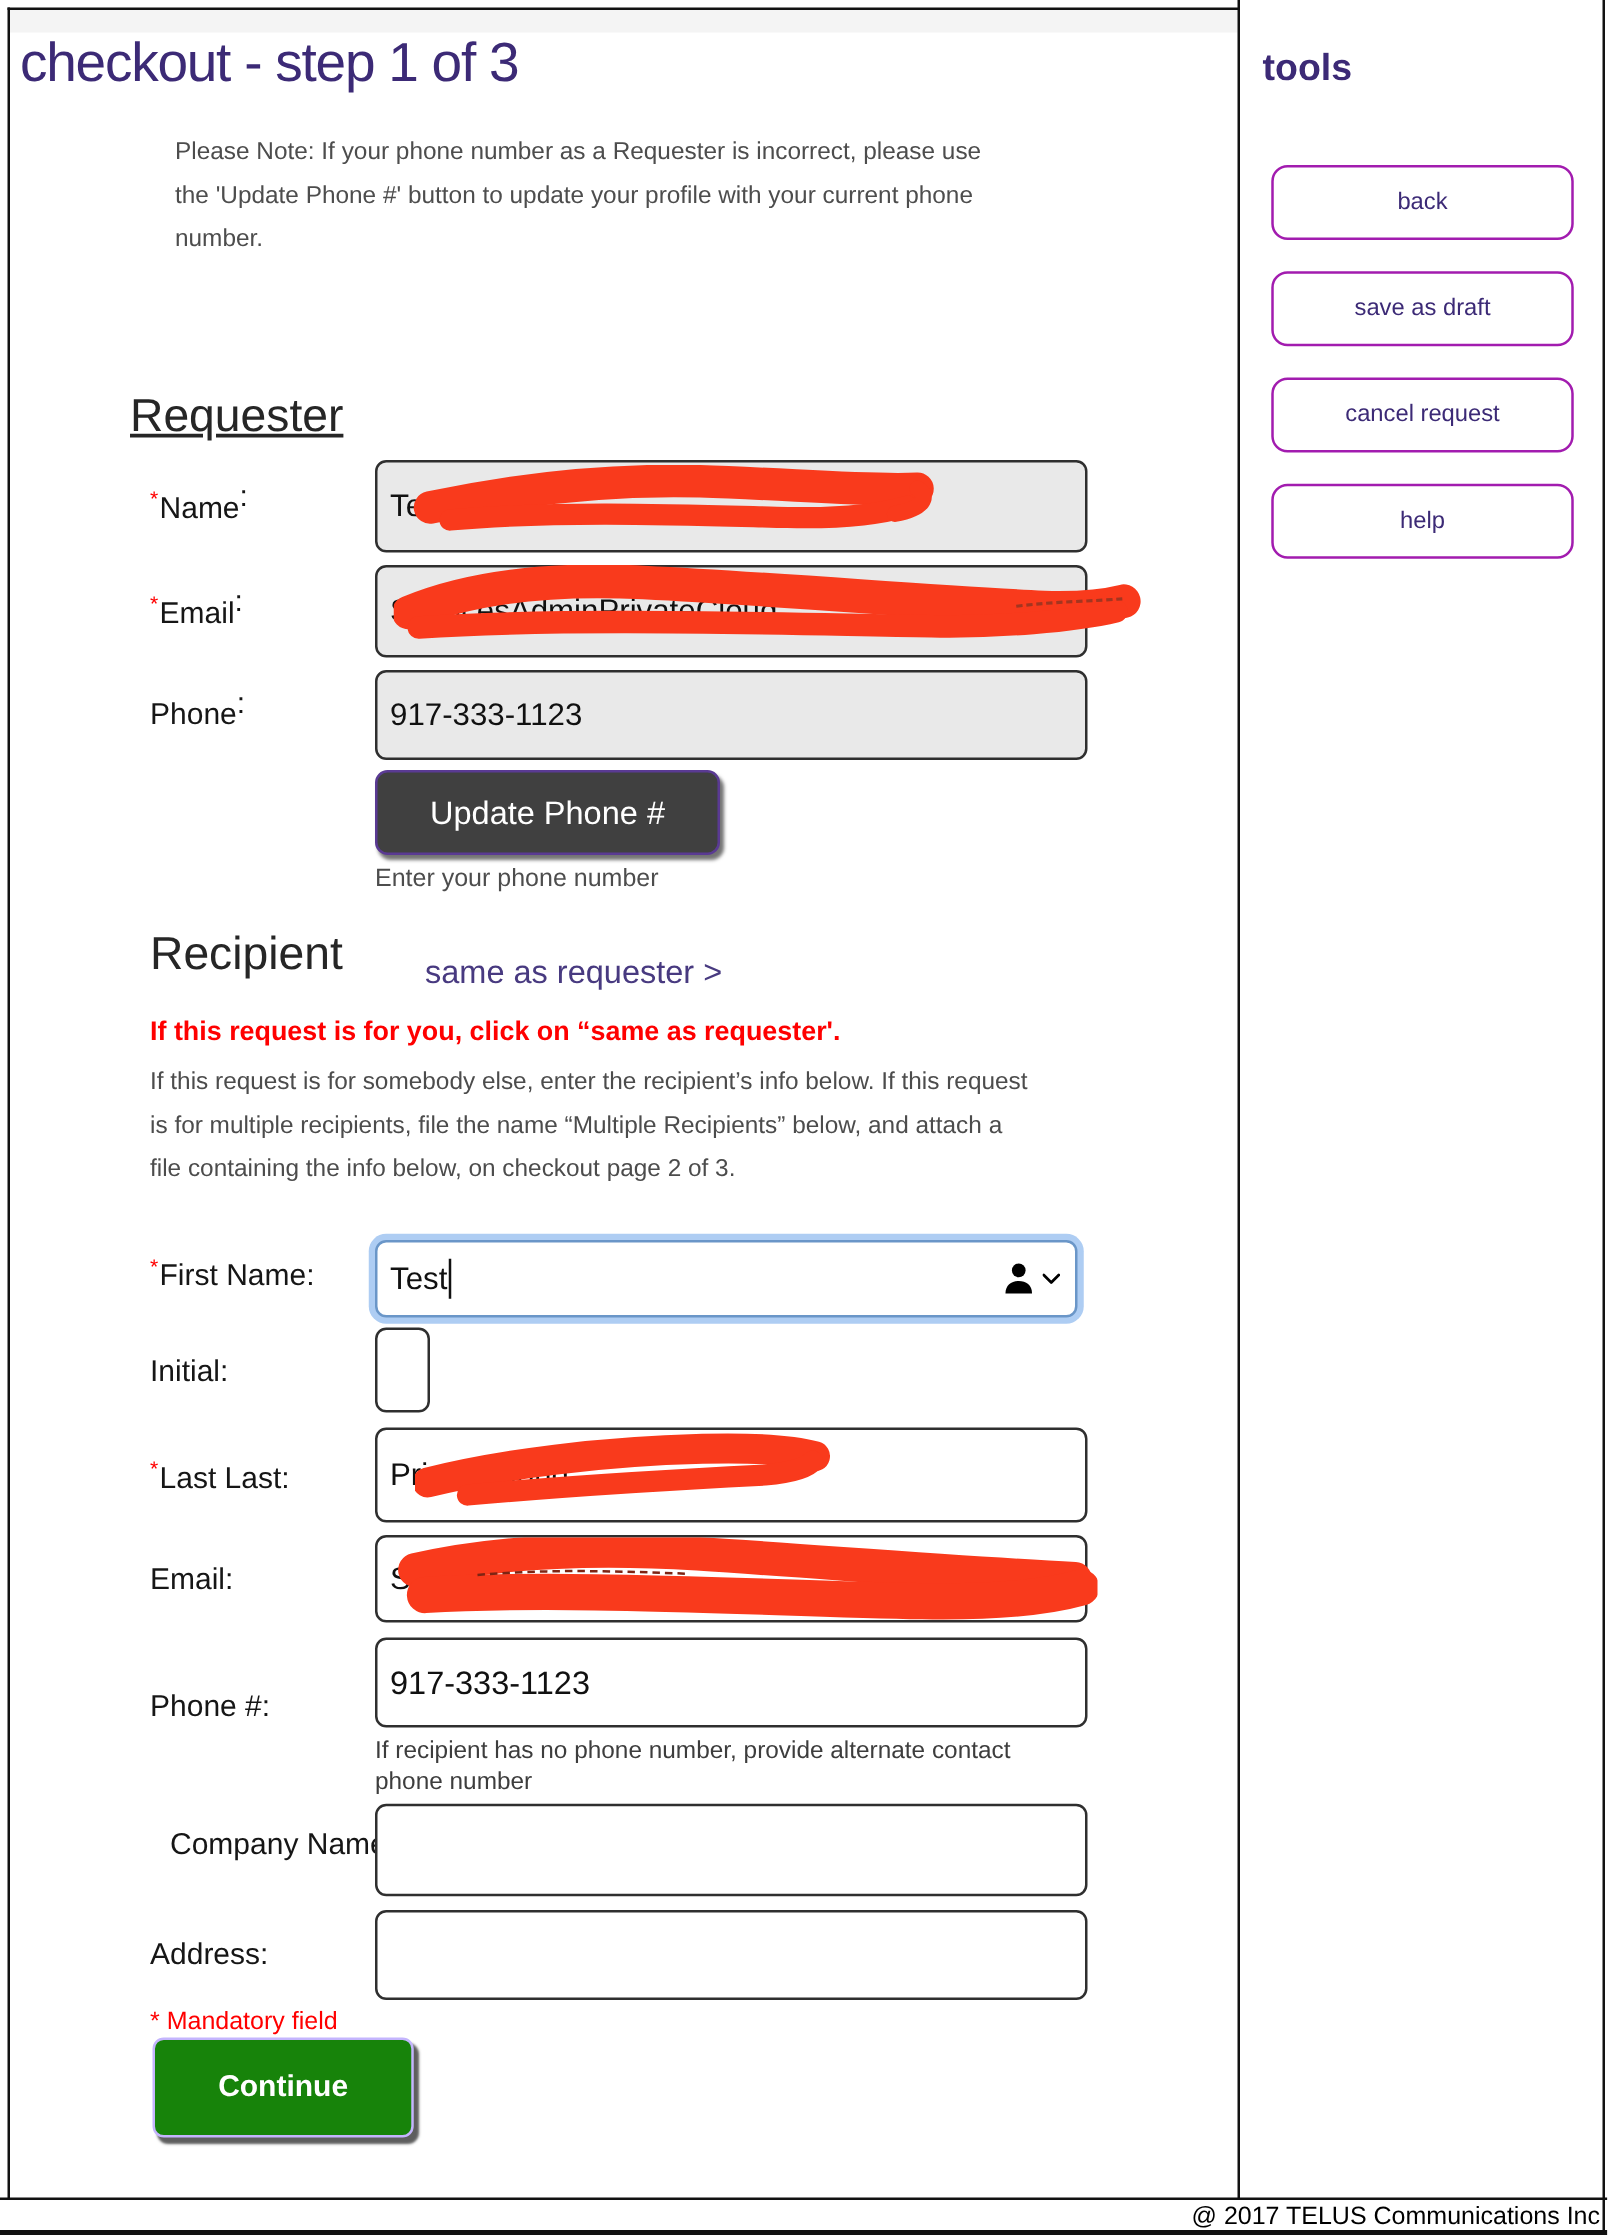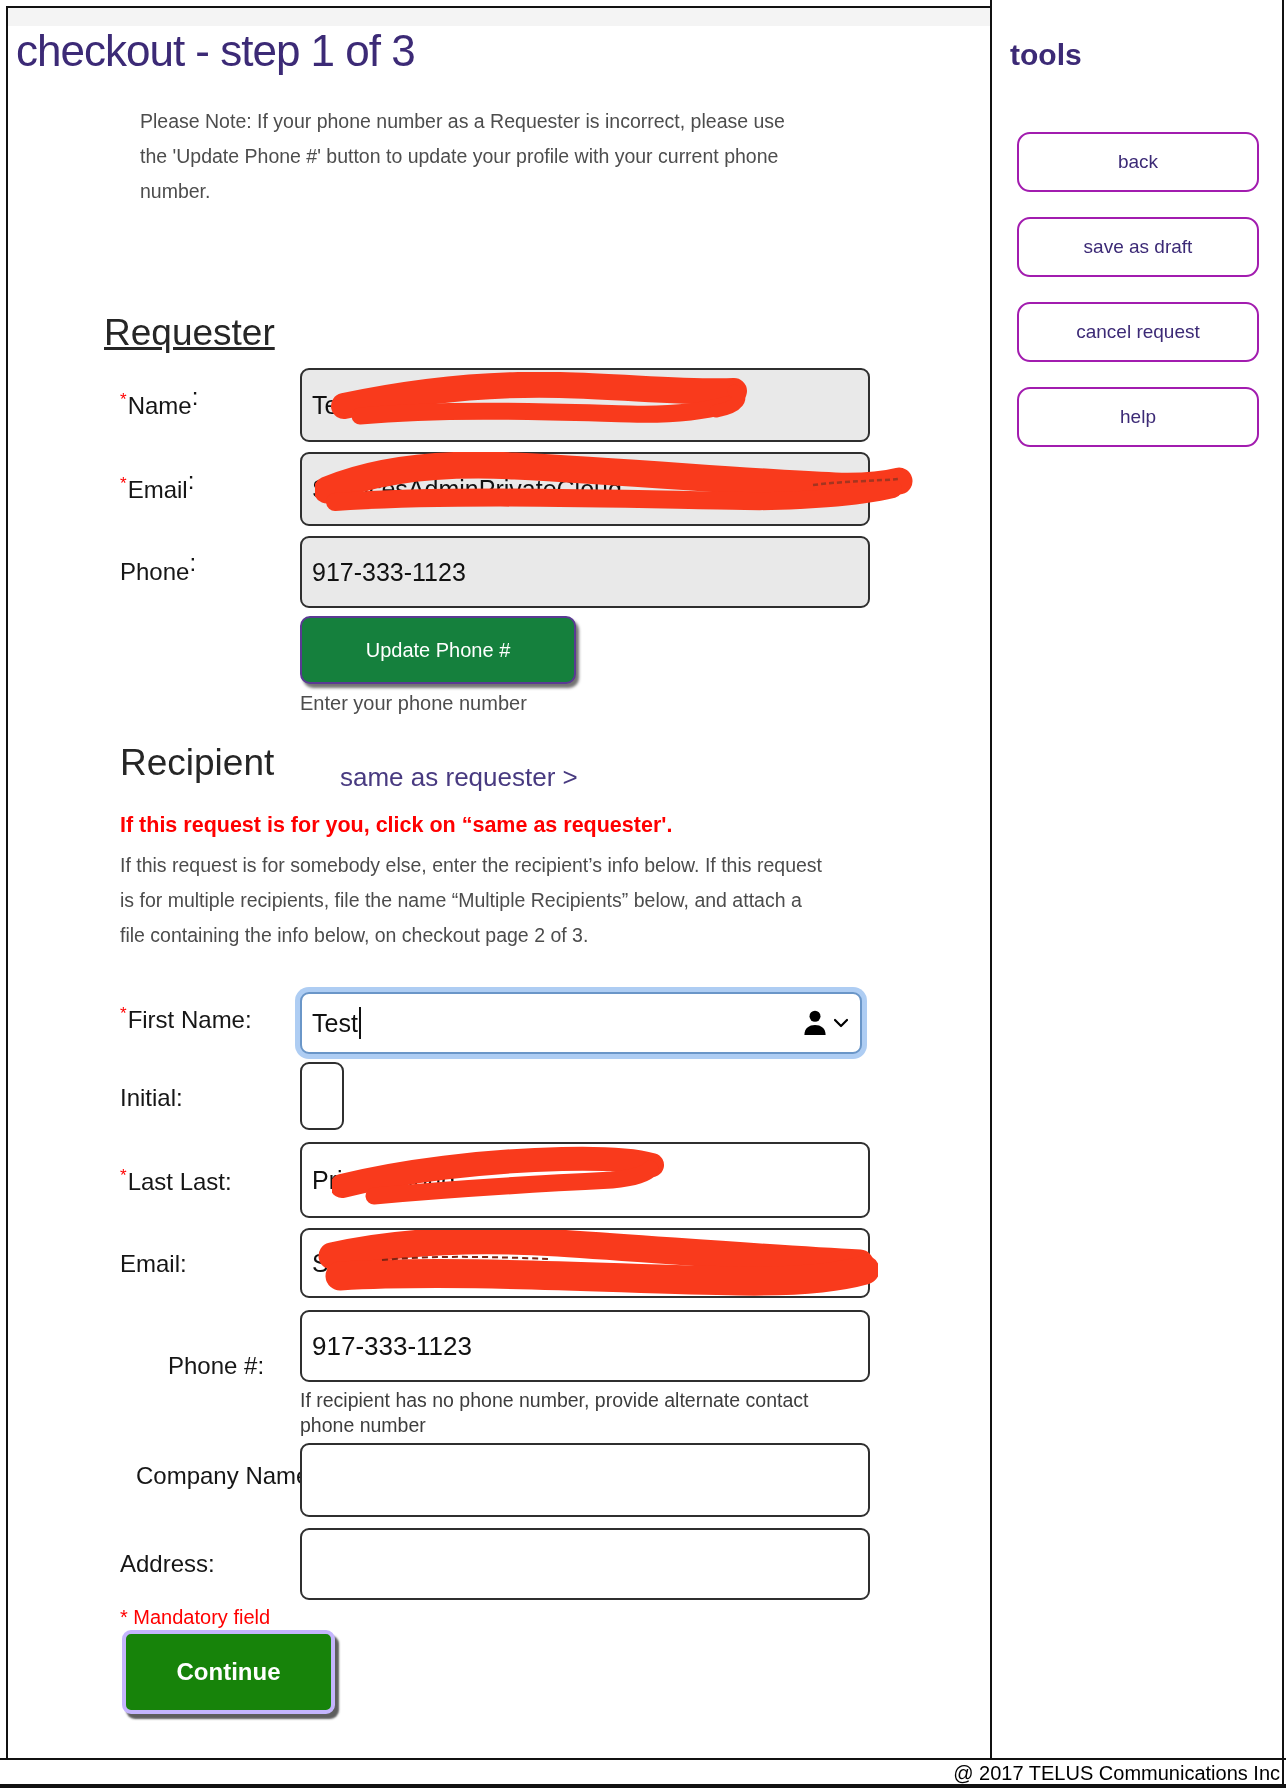--- a/index.html
+++ b/index.html
@@ -17,24 +17,24 @@
   .req-star{color:#ff0000;font-size:17px;vertical-align:super;margin-right:1px;}
   .raised{position:relative;top:-0.38em;}
   
   .tbox{position:absolute;border:2px solid #2f2f2f;border-radius:9px;background:#ffffff;
         font-size:25px;color:#111;display:flex;align-items:center;padding:0 10px;box-sizing:border-box;}
   .tbox.gray{background:#e9e9e9;}
   .tbox.focused{border-color:#6a96c8;box-shadow:0 0 0 5px #aecdf3;}
   input.tbox{font-family:"Liberation Sans", sans-serif;outline:none;}
   .caret{display:inline-block;width:2px;height:32px;background:#111;margin-left:1px;}
   
-  .btn-purple{position:absolute;background:#15803d;border:2px solid #5a3a93;border-radius:10px;
-        color:#fff;font-size:20px;display:flex;align-items:center;justify-content:center;
+  .btn-purple{position:absolute;background:#404040;border:2px solid #5a3a93;border-radius:10px;
+        color:#fff;font-size:26px;display:flex;align-items:center;justify-content:center;
         box-shadow:3px 4px 3px rgba(0,0,0,0.55);cursor:pointer;}
-  .btn-green{position:absolute;background:#17830a;border:4px solid #c4b5fd;border-radius:9px;
+  .btn-green{position:absolute;background:#17830a;border:2px solid #c4b5fd;border-radius:9px;
         color:#fff;font-size:24px;font-weight:bold;display:flex;align-items:center;justify-content:center;
         box-shadow:4px 5px 2px rgba(40,40,40,0.75);cursor:pointer;}
   .hint{font-size:20px;color:#4d4d4d;}
   .link-purple{font-size:26px;color:#483a80;cursor:pointer;}
   .warn-red{font-size:21.5px;font-weight:bold;color:#ff0000;}
   .para{font-size:19.5px;color:#4c4c4c;line-height:35px;}
   .phone-hint{font-size:19.5px;color:#3d3d3d;line-height:25px;}
   .mandatory{font-size:20px;color:#ff0000;}
   
   .tools-heading{font-size:30px;font-weight:bold;color:#3c2a76;}
@@ -117,21 +117,21 @@
   <div class="abs field-label" style="left:120px;top:1166px;"><span class="req-star">*</span><span>Last Last</span><span>:</span></div>
   <div class="tbox" style="left:300px;top:1142px;width:570px;height:76px;" role="textbox">
     <span>PrivateCloud</span>
   </div>
 
   <div class="abs field-label" style="left:120px;top:1250px;"><span>Email</span><span>:</span></div>
   <div class="tbox" style="left:300px;top:1228px;width:570px;height:70px;" role="textbox">
     <span>S</span>
   </div>
 
-  <div class="abs field-label" style="left:120px;top:1352px;margin-left:48px;"><span>Phone #</span><span>:</span></div>
+  <div class="abs field-label" style="left:120px;top:1352px;"><span>Phone #</span><span>:</span></div>
   <input class="tbox" style="left: 300px; top: 1310px; width: 570px; height: 72px; font-size: 26px;" value="917-333-1123">
   <div class="abs phone-hint" style="left:300px;top:1388px;width:540px;">
     <div>If recipient has no phone number, provide alternate contact</div>
     <div>phone number</div>
   </div>
 
   <div class="abs field-label" style="left:136px;top:1462px;"><span>Company Name</span><span>:</span></div>
   <input class="tbox" style="left: 300px; top: 1443px; width: 570px; height: 74px;">
 
   <div class="abs field-label" style="left:120px;top:1550px;"><span>Address</span><span>:</span></div>

